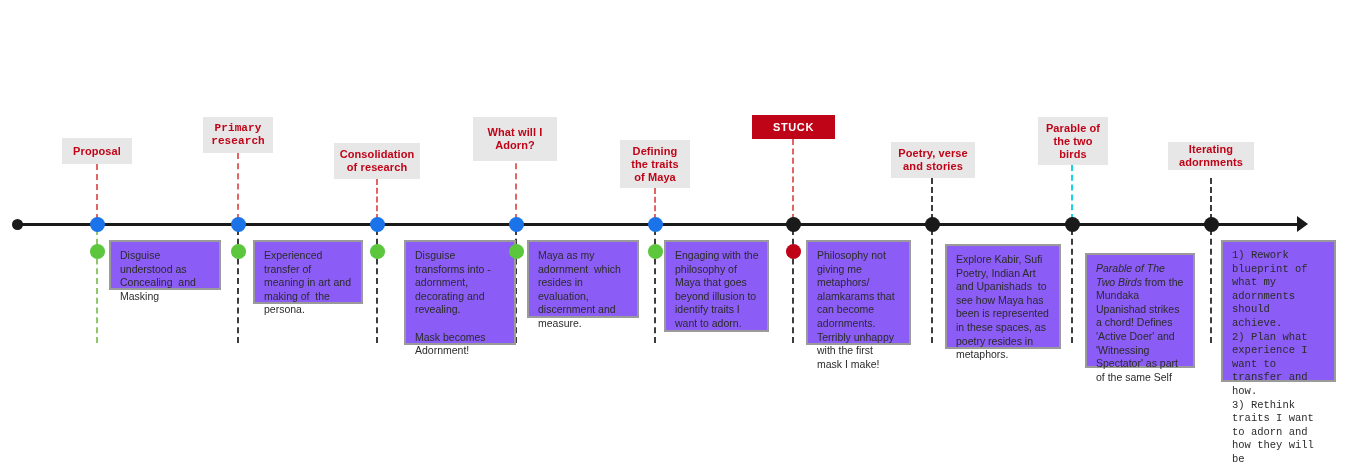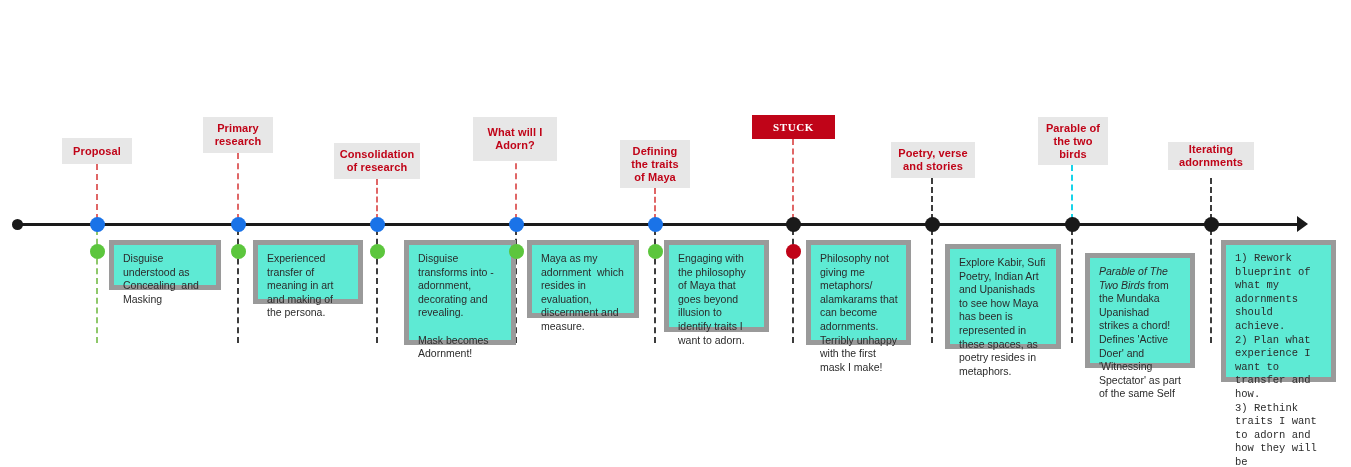--- a/index.html
+++ b/index.html
@@ -38,21 +38,21 @@
     box-sizing:border-box;
     display:flex;align-items:center;justify-content:center;
     text-align:center;
     font-weight:bold;
     font-size:11px;
     line-height:13px;
     letter-spacing:.1px;
     padding:5px 7px;
   }
   .chip.grey{background:#e7e7e7;color:#c00418;}
-  .chip.red{background:#c00418;color:#ffffff;letter-spacing:.6px;font-family:Liberation Serif, serif;}
+  .chip.red{background:#c00418;color:#ffffff;letter-spacing:.6px;}
 
   
   .conn{
     position:absolute;
     width:0;
     border-left-width:2px;
     border-left-style:dashed;
   }
 
   
@@ -66,22 +66,22 @@
     position:absolute;
     border-radius:50%;
     width:15px;height:15px;
     z-index:4;
   }
 
   
   .desc{
     position:absolute;
     box-sizing:border-box;
-    background:#5eead4;
-    border:5px solid #fca5a5;
+    background:#8b5cf6;
+    border:2px solid #fca5a5;
     font-size:10.5px;
     line-height:13.6px;
     color:#2b2b2b;
     padding:7px 8px 7px 9px;
     white-space:pre-wrap;
     z-index:3;
   }
   .desc .ital{font-style:italic;}
 </style>
 </head>
@@ -93,21 +93,21 @@
       <div class="axis-start-dot" style="left: 12px;"></div>
       <div class="axis-arrow" style="left: 1297px; border-left-color: rgb(26, 26, 26);"></div>
       <div class="conn" style="left: 96px; top: 164px; height: 56px; border-left-color: rgb(224, 102, 102);"></div>
       <div class="conn" style="left: 96px; top: 229px; height: 114px; border-left-color: rgb(142, 200, 106);"></div>
       <div class="chip grey" style="left: 62px; top: 138px; width: 70px; height: 26px;">Proposal</div>
       <div class="node-dot" style="left: 90px; top: 217px; background: rgb(26, 115, 232);"></div>
       <div class="sub-dot" style="left: 90px; top: 244px; background: rgb(92, 198, 61);"></div>
       <div class="desc" style="left: 109px; top: 240px; width: 112px; height: 50px; border-color: rgb(154, 154, 154);">Disguise understood as Concealing  and Masking</div>
       <div class="conn" style="left: 237px; top: 153px; height: 67px; border-left-color: rgb(224, 102, 102);"></div>
       <div class="conn" style="left: 237px; top: 229px; height: 114px; border-left-color: rgb(60, 60, 60);"></div>
-      <div class="chip grey" style="left: 203px; top: 117px; width: 70px; height: 36px;">Primary research</div>
+      <div class="chip grey" style="left: 203px; top: 117px; width: 70px; height: 36px; font-family: Liberation Mono, monospace;">Primary research</div>
       <div class="node-dot" style="left: 231px; top: 217px; background: rgb(26, 115, 232);"></div>
       <div class="sub-dot" style="left: 231px; top: 244px; background: rgb(92, 198, 61);"></div>
       <div class="desc" style="left: 253px; top: 240px; width: 110px; height: 64px; border-color: rgb(154, 154, 154);">Experienced transfer of meaning in art and making of  the persona.</div>
       <div class="conn" style="left: 376px; top: 179px; height: 41px; border-left-color: rgb(224, 102, 102);"></div>
       <div class="conn" style="left: 376px; top: 229px; height: 114px; border-left-color: rgb(60, 60, 60);"></div>
       <div class="chip grey" style="left: 334px; top: 143px; width: 86px; height: 36px;">Consolidation of research</div>
       <div class="node-dot" style="left: 370px; top: 217px; background: rgb(26, 115, 232);"></div>
       <div class="sub-dot" style="left: 370px; top: 244px; background: rgb(92, 198, 61);"></div>
       <div class="desc" style="left: 404px; top: 240px; width: 112px; height: 105px; border-color: rgb(154, 154, 154);">Disguise transforms into - adornment, decorating and revealing.
 

